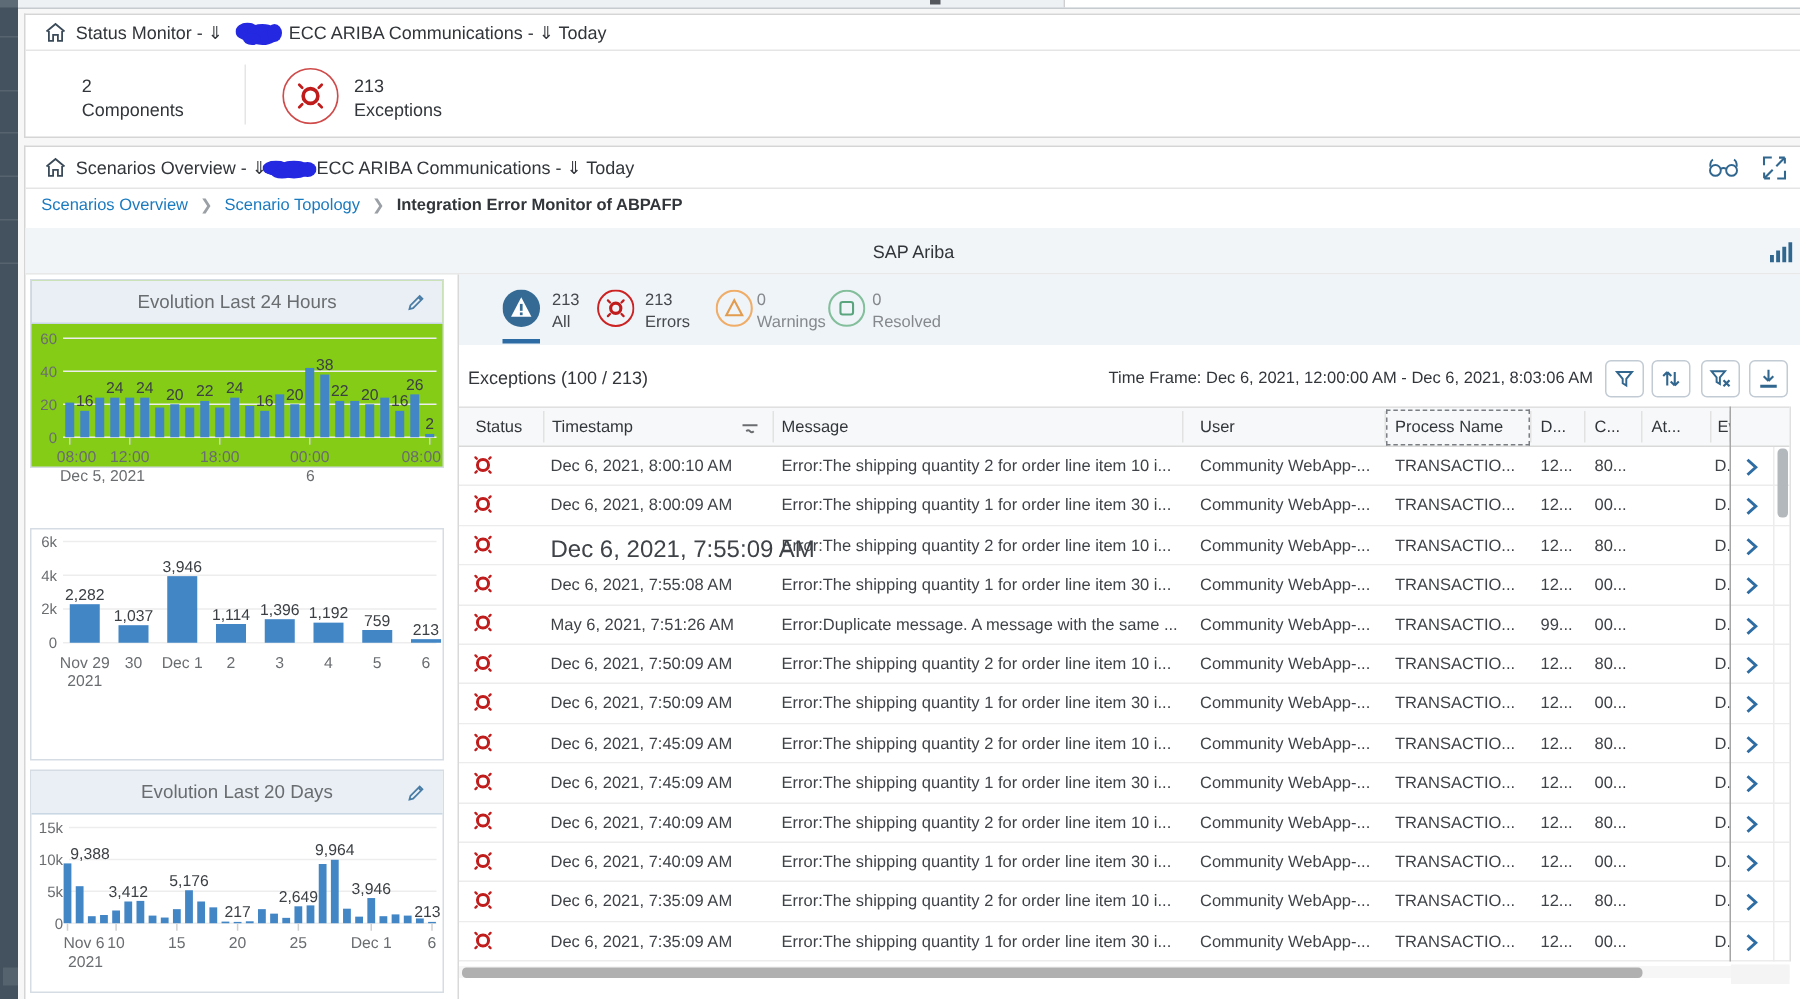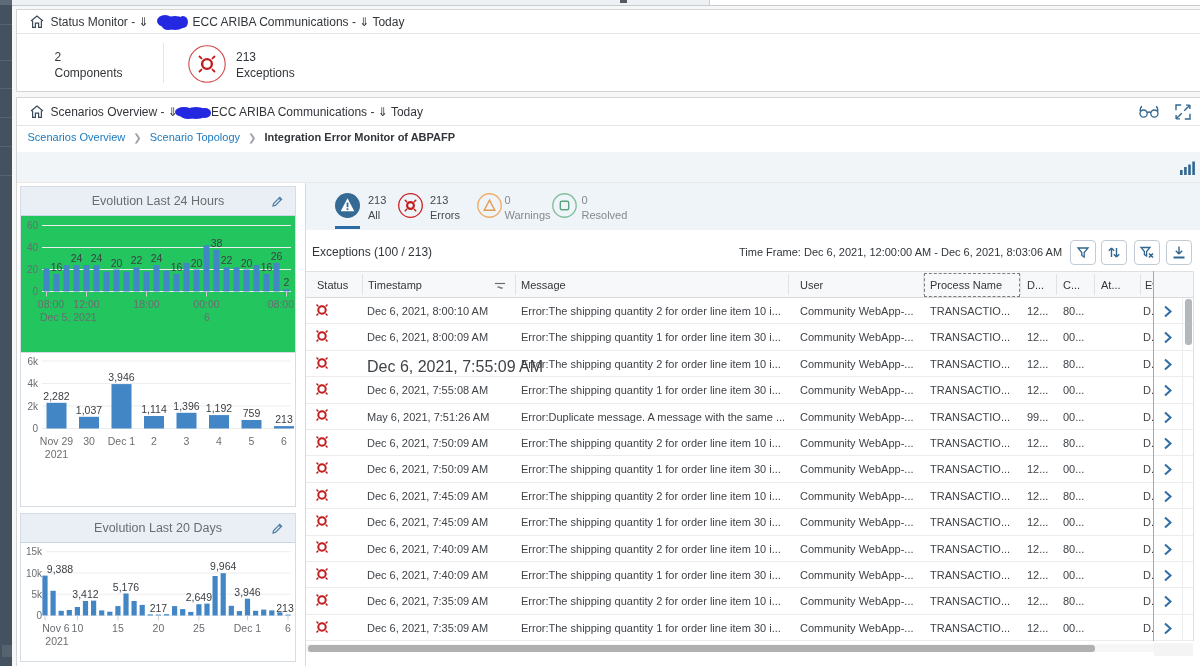--- a/index.html
+++ b/index.html
@@ -78,31 +78,32 @@
         <path d="M9.8 15 L15 15 L15 9.8"></path>
 <path d="M14.6 1.4 L9.2 6.8"></path>
         <path d="M1.4 14.6 L6.8 9.2"></path>
 </g>
 <path d="M14.9 1.1 L14.9 5 M14.9 1.1 L11 1.1" stroke="#31678f" stroke-width="1.4" fill="none"></path>
 <path d="M1.1 14.9 L1.1 11 M1.1 14.9 L5 14.9" stroke="#31678f" stroke-width="1.4" fill="none"></path>
 </svg>
 <div class="abs" style="left:0;top:27px;width:1184px;height:27px;border-bottom:1px solid #e5e5e5;"></div>
 <div class="abs" style="left:10.5px;top:33px;font-size:11px;white-space:nowrap;"><span style="color:#1a7ac0;">Scenarios Overview</span><span style="color:#9aa0a6;padding:0 8px;font-size:10px;">❯</span><span style="color:#1a7ac0;">Scenario Topology</span><span style="color:#9aa0a6;padding:0 8px;font-size:10px;">❯</span><span style="color:#32363a;font-weight:bold;">Integration Error Monitor of ABPAFP</span></div>
 <div class="abs" style="left:0;top:54px;width:1184px;height:31px;background:#f2f5f8;border-bottom:1px solid #e8e8e8;box-sizing:border-box;"></div>
+<div class="abs txt" style="left:0;top:63px;width:1184px;text-align:center;">SAP Ariba</div>
 <svg class="abs" style="left:1163px;top:63px" width="15" height="14" viewBox="0 0 15 14">
 <g fill="#31678f">
 <rect x="0" y="9" width="2.6" height="5"></rect>
         <rect x="4.1" y="6" width="2.6" height="8"></rect>
 <rect x="8.2" y="3.5" width="2.6" height="10.5"></rect>
         <rect x="12.3" y="0.5" width="2.6" height="13.5"></rect>
 </g>
     </svg>
 </div>
 <div class="abs" style="left:305px;top:183px;width:1px;height:483px;background:#d9d9d9;"></div>
-<div class="abs" style="left:20px;top:186px;width:276px;height:198px;border:1px solid #d5dce3;background:#22c55e;box-sizing:border-box;">
+<div class="abs" style="left:20px;top:186px;width:276px;height:126px;border:1px solid #d5dce3;background:#84cc16;box-sizing:border-box;">
     <div style="height:29px;background:#e9eff5;border-bottom:1px solid #c9d7e4;position:relative;box-sizing:border-box;">
       <div style="text-align:center;line-height:28px;font-size:12.5px;color:#6a6d70;">Evolution Last 24 Hours</div>
       <svg style="position:absolute;right:11px;top:7.5px" width="14" height="14" viewBox="0 0 14 14">
         <g fill="none" stroke="#4a7da5" stroke-width="1.2">
           <path d="M3 11 L3.6 8.6 L9.8 2.4 L11.6 4.2 L5.4 10.4 Z"></path>
           <path d="M9 3.2 L10.8 5"></path>
         </g>
       </svg>
     </div>
 <svg width="274" height="124" viewBox="0 0 274 124" style="font-family:'Liberation Sans',sans-serif">

